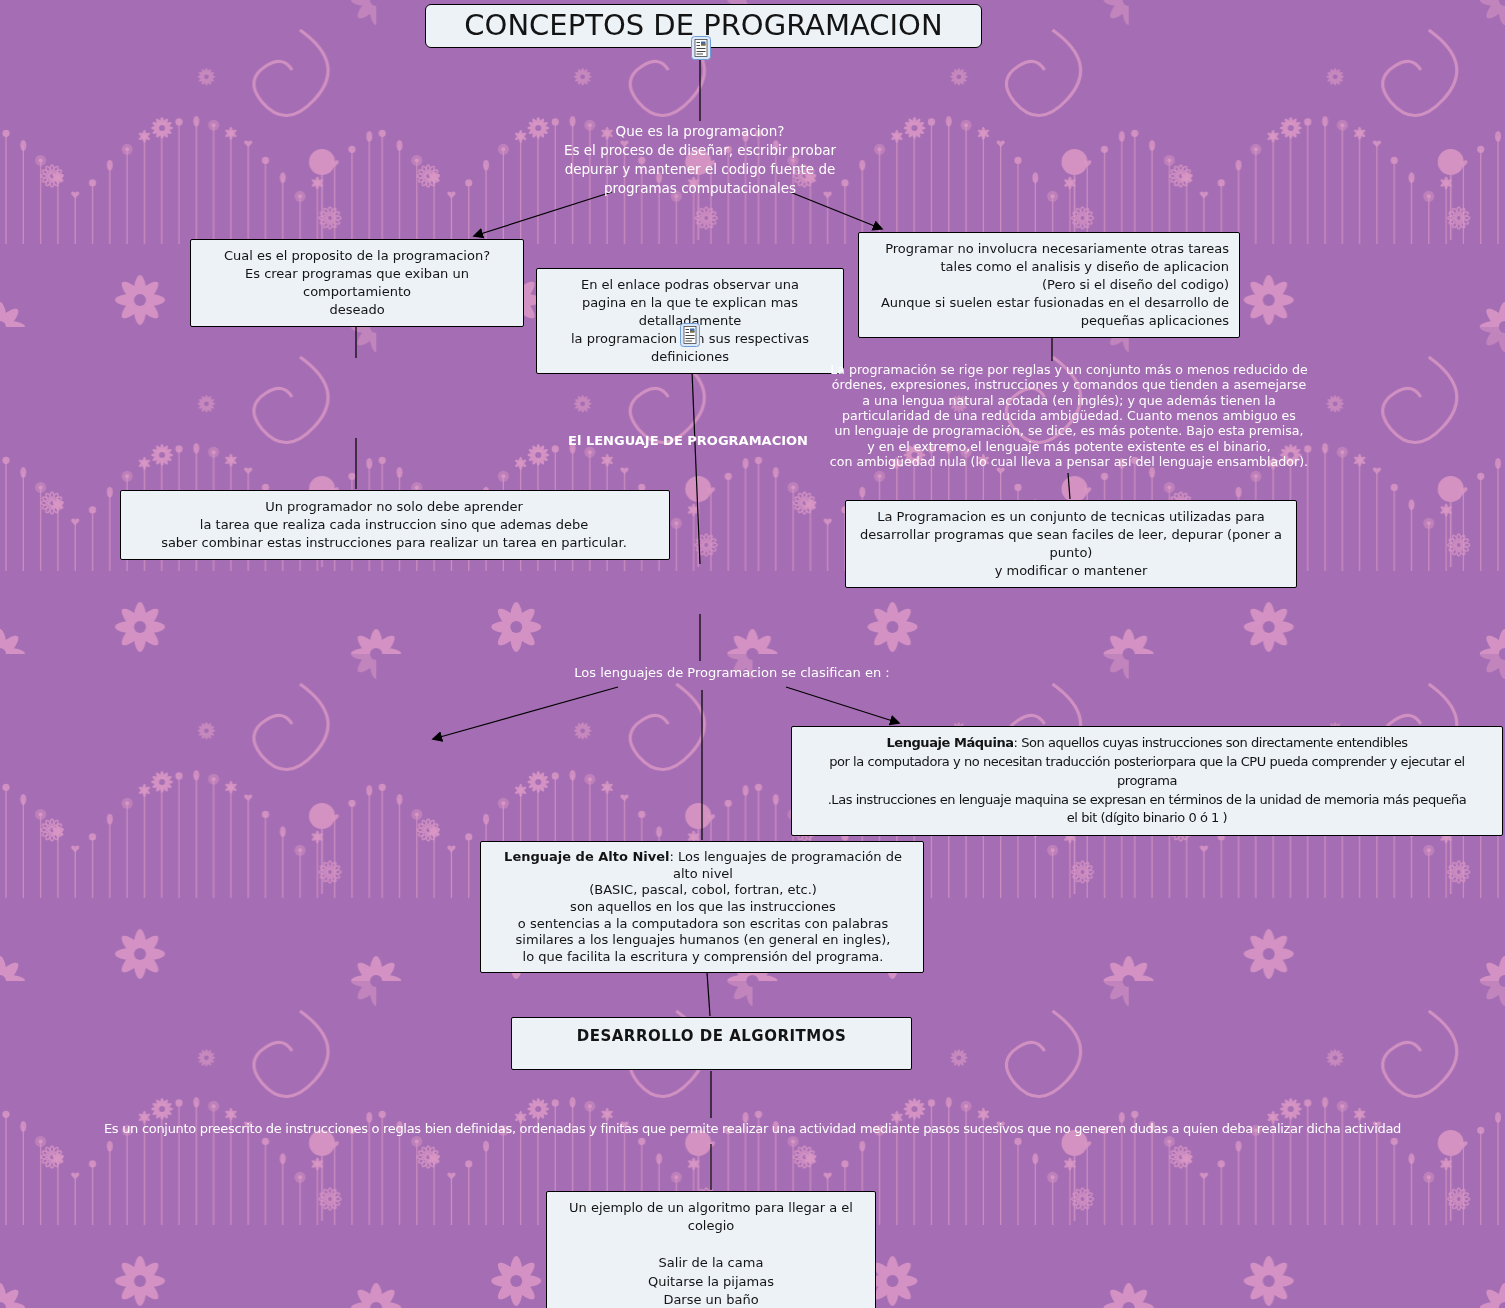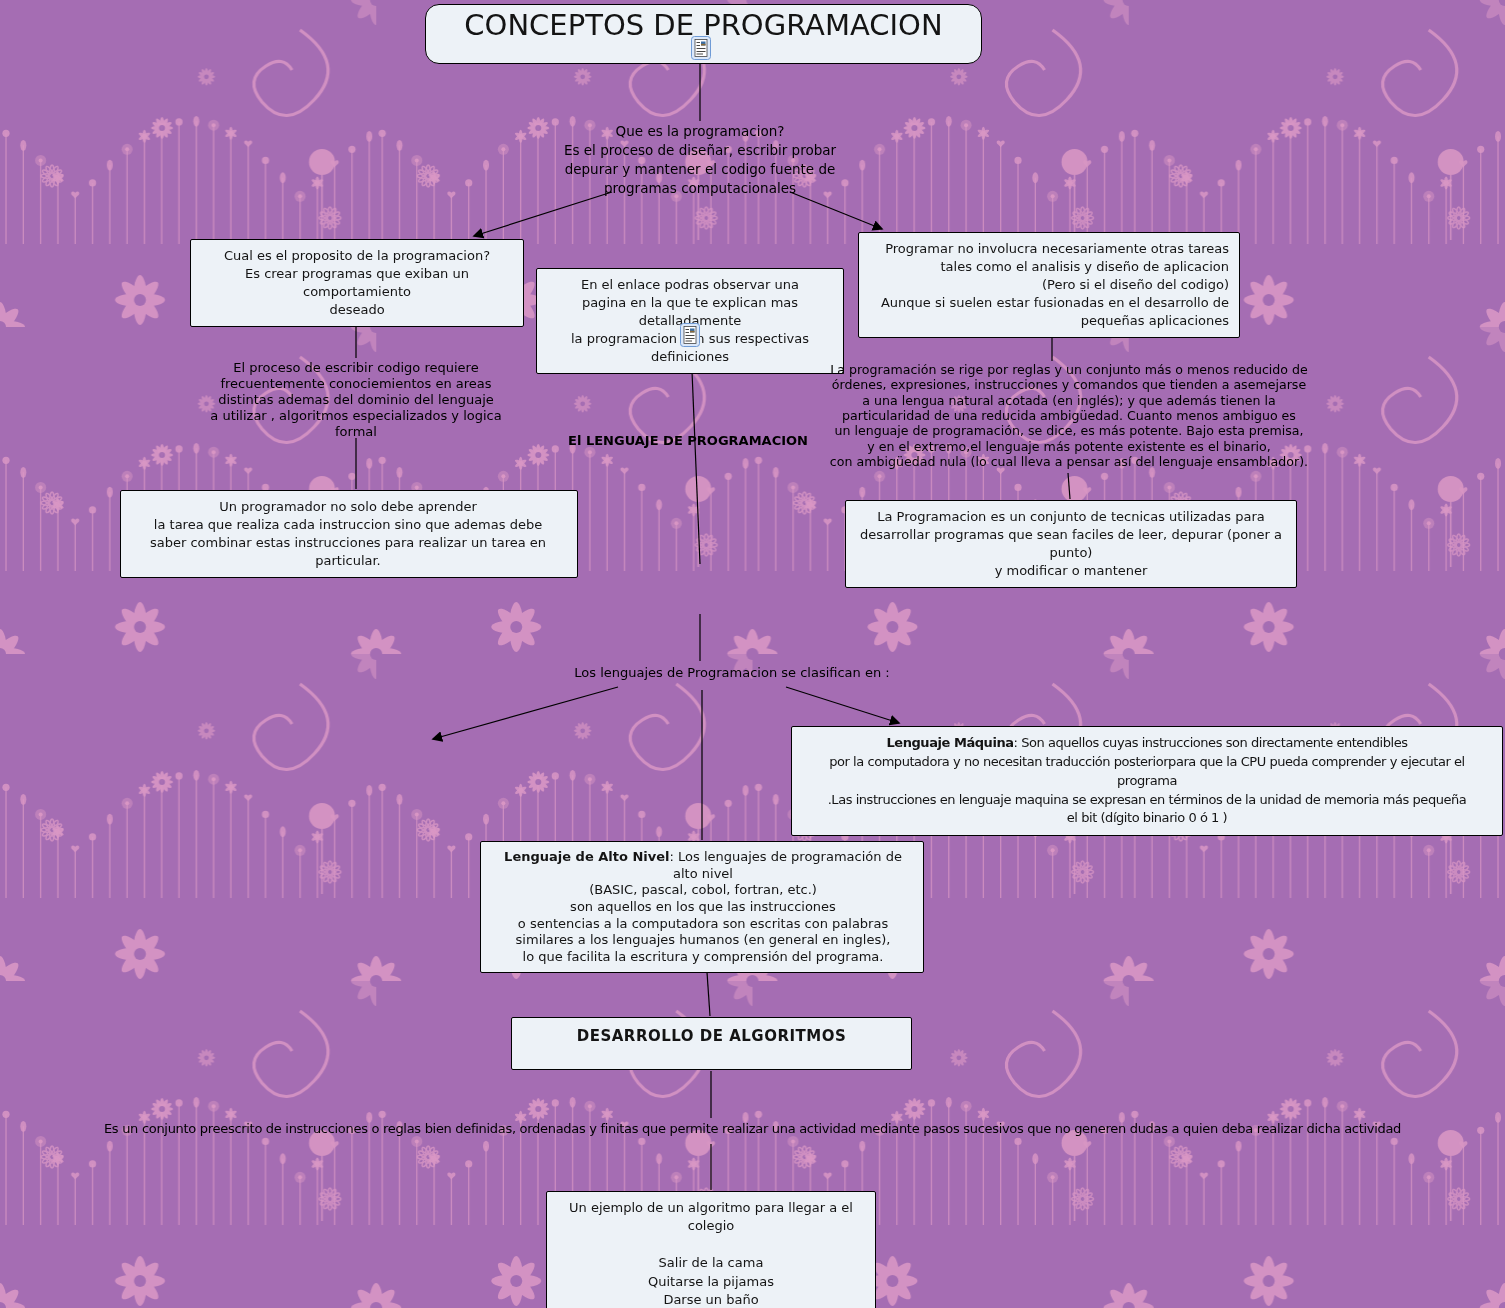--- a/index.html
+++ b/index.html
@@ -10,34 +10,34 @@
   #bg,#wires{position:absolute;left:0;top:0;width:1505px;height:1308px;}
   #bg{z-index:0;} #wires{z-index:1;}
   .node{
     position:absolute;z-index:2;box-sizing:border-box;
     background:#edf2f7;border:1px solid #000;border-radius:2px;
     text-align:center;font-size:13px;line-height:1.38;
     padding:7px 10px;white-space:pre-line;
   }
   .plain{
     position:absolute;z-index:2;text-align:center;font-size:13px;
-    line-height:1.32;white-space:pre-line;color:#000000;
+    line-height:1.32;white-space:pre-line;color:#ffffff;
   }
   #n-title{
-    left:425px;top:4px;width:557px;height:60px;border-radius:14px;
+    left:425px;top:4px;width:557px;height:44px;border-radius:6px;
     font-size:29px;line-height:40px;padding:0;border-width:1.6px;white-space:nowrap;
   }
   #n-q{left:535px;top:122px;width:330px;font-size:13.5px;line-height:1.4;}
   #n-proposito{left:190px;top:239px;width:334px;}
   #n-enlace{left:536px;top:268px;width:308px;}
   #n-programar{left:858px;top:232px;width:382px;text-align:right;}
   #n-proceso{left:196px;top:360px;width:320px;line-height:1.23;}
   #n-serige{left:828px;top:362px;width:482px;font-size:12.6px;line-height:1.22;}
   #n-lenglabel{left:560px;top:432px;width:256px;font-weight:bold;}
-  #n-programador{left:120px;top:490px;width:458px;padding-left:8px;}
+  #n-programador{left:120px;top:490px;width:550px;padding-left:8px;}
   #n-tecnicas{left:845px;top:500px;width:452px;}
   #n-crear{left:428px;top:565px;width:533px;}
   #n-clasifican{left:572px;top:664px;width:320px;}
   #n-bajonivel{left:2px;top:741px;width:502px;}
   #n-maquina{left:791px;top:726px;width:712px;letter-spacing:-0.45px;line-height:1.45;}
   #n-altonivel{left:480px;top:841px;width:444px;line-height:1.28;padding-left:12px;}
   #n-desarrollo{left:511px;top:1017px;width:401px;height:53px;font-weight:bold;font-size:15px;line-height:37px;padding:0;letter-spacing:0.5px;text-align:center;}
   #n-algdef{left:70px;top:1120px;width:1365px;letter-spacing:-0.3px;white-space:nowrap;}
   #n-ejemplo{left:546px;top:1191px;width:330px;height:130px;line-height:1.42;}
   .res-icon{position:absolute;z-index:3;width:20px;height:24px;}
@@ -215,25 +215,20 @@
     <line x1="5.5" y1="15.5" x2="14.5" y2="15.5" stroke="#333" stroke-width="0.9"></line>
     <line x1="5.5" y1="18" x2="12" y2="18" stroke="#333" stroke-width="0.9"></line>
   </svg>
 
   <div class="node" id="n-programar">Programar no involucra necesariamente otras tareas
 tales como el analisis y diseño de aplicacion
 (Pero si el diseño del codigo)
 Aunque si suelen estar fusionadas en el desarrollo de
 pequeñas aplicaciones</div>
 
-  <div class="plain" id="n-proceso">El proceso de escribir codigo requiere
-frecuentemente conociemientos en areas
-distintas ademas del dominio del lenguaje
-a utilizar , algoritmos especializados y logica
-formal</div>
 
   <div class="plain" id="n-serige">La programación se rige por reglas y un conjunto más o menos reducido de
 órdenes, expresiones, instrucciones y comandos que tienden a asemejarse
 a una lengua natural acotada (en inglés); y que además tienen la
 particularidad de una reducida ambigüedad. Cuanto menos ambiguo es
 un lenguaje de programación, se dice, es más potente. Bajo esta premisa,
 y en el extremo,el lenguaje más potente existente es el binario,
 con ambigüedad nula (lo cual lleva a pensar así del lenguaje ensamblador).</div>
 
   <div class="plain" id="n-lenglabel">El LENGUAJE DE PROGRAMACION</div>

